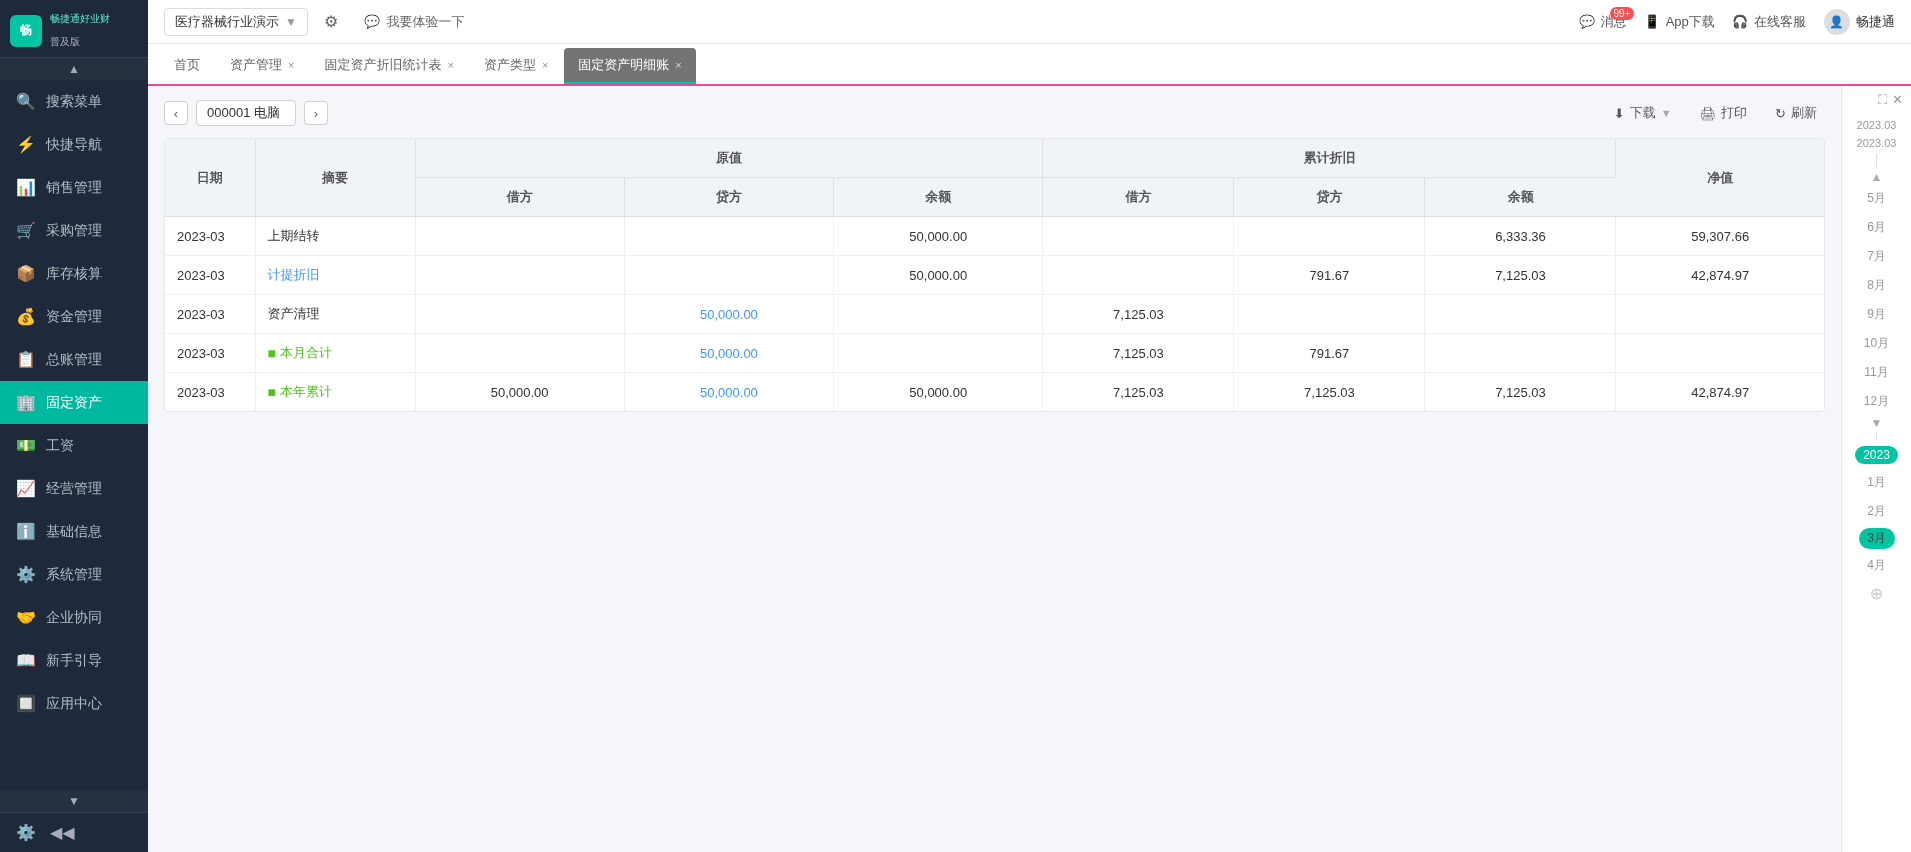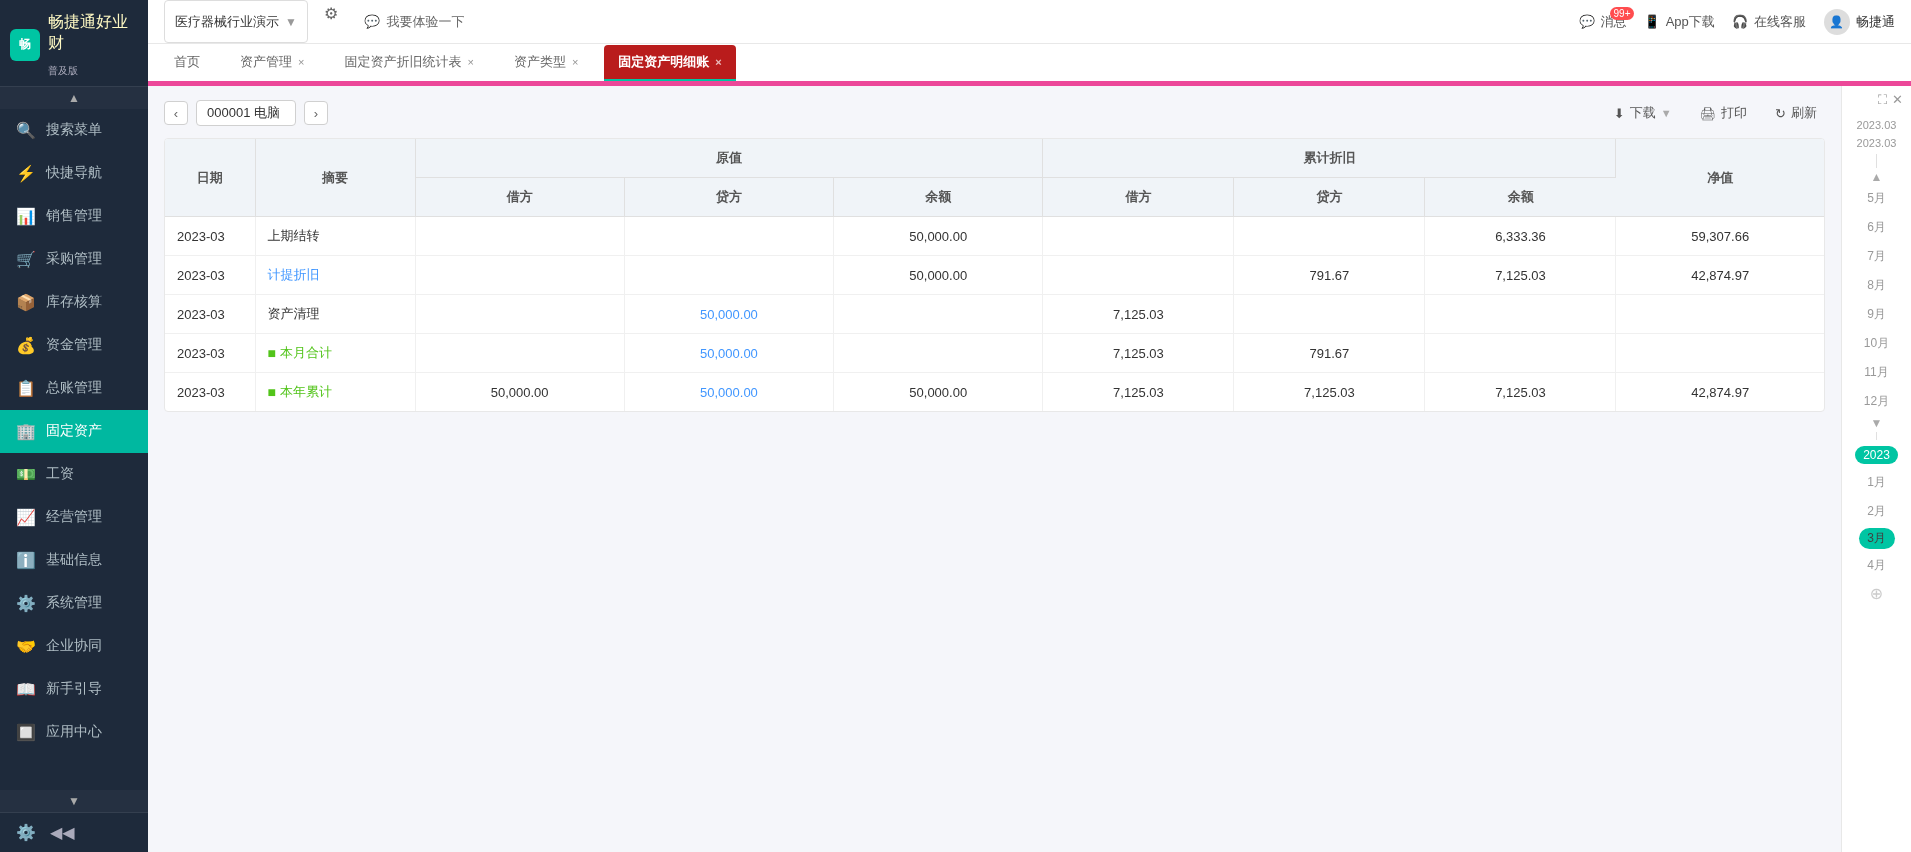--- a/index.html
+++ b/index.html
@@ -22,21 +22,21 @@
       gap: 8px;
       border-bottom: 1px solid rgba(255,255,255,0.1);
     }
     .logo-icon {
       width: 32px; height: 32px;
       background: #00c5a3;
       border-radius: 6px;
       display: flex; align-items: center; justify-content: center;
       font-size: 12px; font-weight: bold; color: #fff;
     }
-    .logo-text { font-size: 16px; color: #fef9c3; line-height: 1.3; }
+    .logo-text { font-size: 10px; color: #5eead4; line-height: 1.3; }
     .logo-sub { font-size: 10px; color: #aab; margin-top: 10px; }
     .sidebar-scroll { flex: 1; overflow-y: auto; }
     .sidebar-scroll::-webkit-scrollbar { width: 4px; }
     .sidebar-scroll::-webkit-scrollbar-thumb { background: rgba(255,255,255,0.2); }
     .sidebar-item {
       display: flex; align-items: center; gap: 10px;
       padding: 12px 16px;
       cursor: pointer;
       font-size: 14px;
       color: #b0bec5;
@@ -58,20 +58,21 @@
       height: 852px;
       overflow: hidden;
     }
 
     
     .topbar {
       height: 44px;
       background: #fff;
       border-bottom: 1px solid #e8e8e8;
       display: flex;
+      align-items: center;
       padding: 0 16px;
       gap: 12px;
     }
     .topbar-company {
       display: flex; align-items: center; gap: 6px;
       font-size: 13px; color: #333; cursor: pointer;
       padding: 4px 10px; border: 1px solid #ddd; border-radius: 4px;
     }
     .topbar-company-arrow { color: #999; font-size: 12px; }
     .topbar-settings { font-size: 16px; color: #666; cursor: pointer; padding: 4px; }
@@ -97,41 +98,40 @@
     .topbar-user {
       display: flex; align-items: center; gap: 6px;
       font-size: 13px; color: #333; cursor: pointer;
     }
     .user-avatar { width: 26px; height: 26px; background: #ddd; border-radius: 50%; display: flex; align-items: center; justify-content: center; font-size: 12px; color: #666; }
 
     
     .tabbar {
       height: 42px;
       background: #fff;
-      border-bottom: 5px solid #ec4899;
-      display: flex;
-      align-items: center;
+      border-bottom: 2px solid #ec4899;
+      display: flex;
+      align-items: flex-end;
       padding: 0 12px;
-      gap: 12px;
+      gap: 2px;
     }
     .tab {
       padding: 8px 14px;
       font-size: 13px;
       cursor: pointer;
       color: #666;
       border-bottom: 2px solid transparent;
       display: flex; align-items: center; gap: 6px;
       white-space: nowrap;
     }
     .tab.active {
       color: #fff;
-      background: #b91c1c;
+      background: #737373;
       border-radius: 4px 4px 0 0;
       border-bottom: 2px solid #00c5a3;
-      font-weight: bold;
     }
     .tab-close { font-size: 11px; color: inherit; opacity: 0.7; }
 
     
     .content {
       flex: 1;
       display: flex;
       overflow: hidden;
       position: relative;
     }

